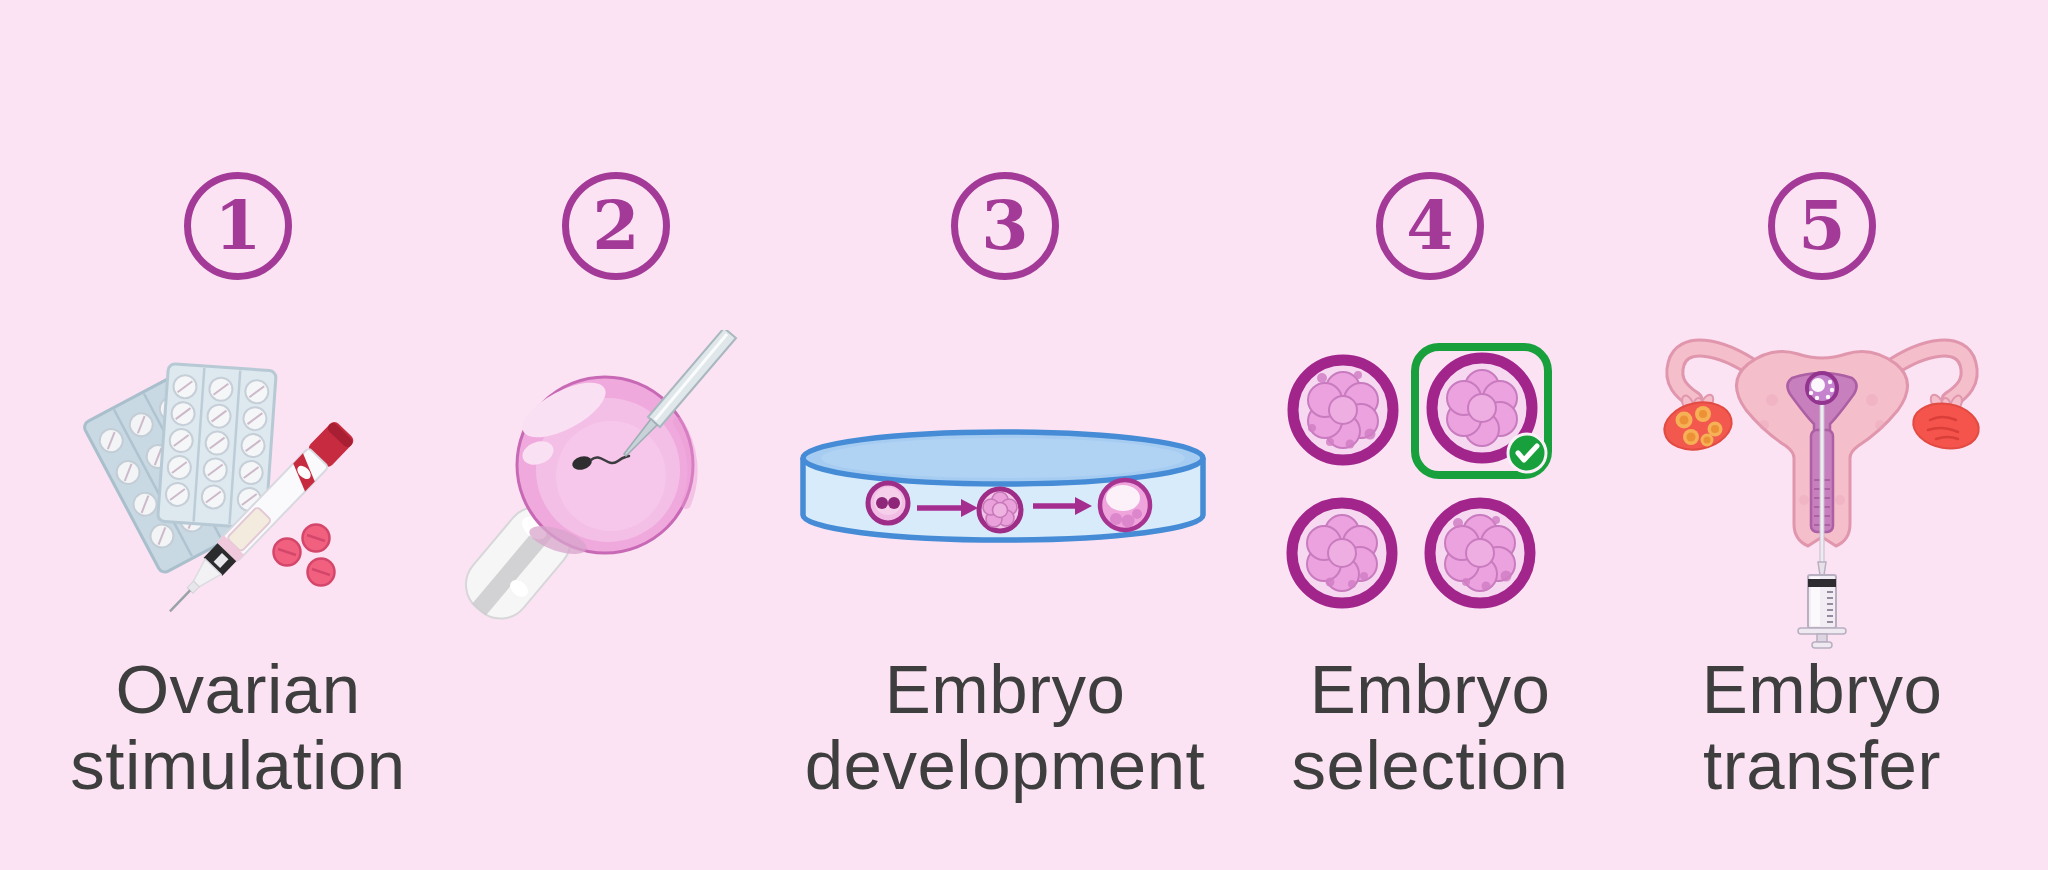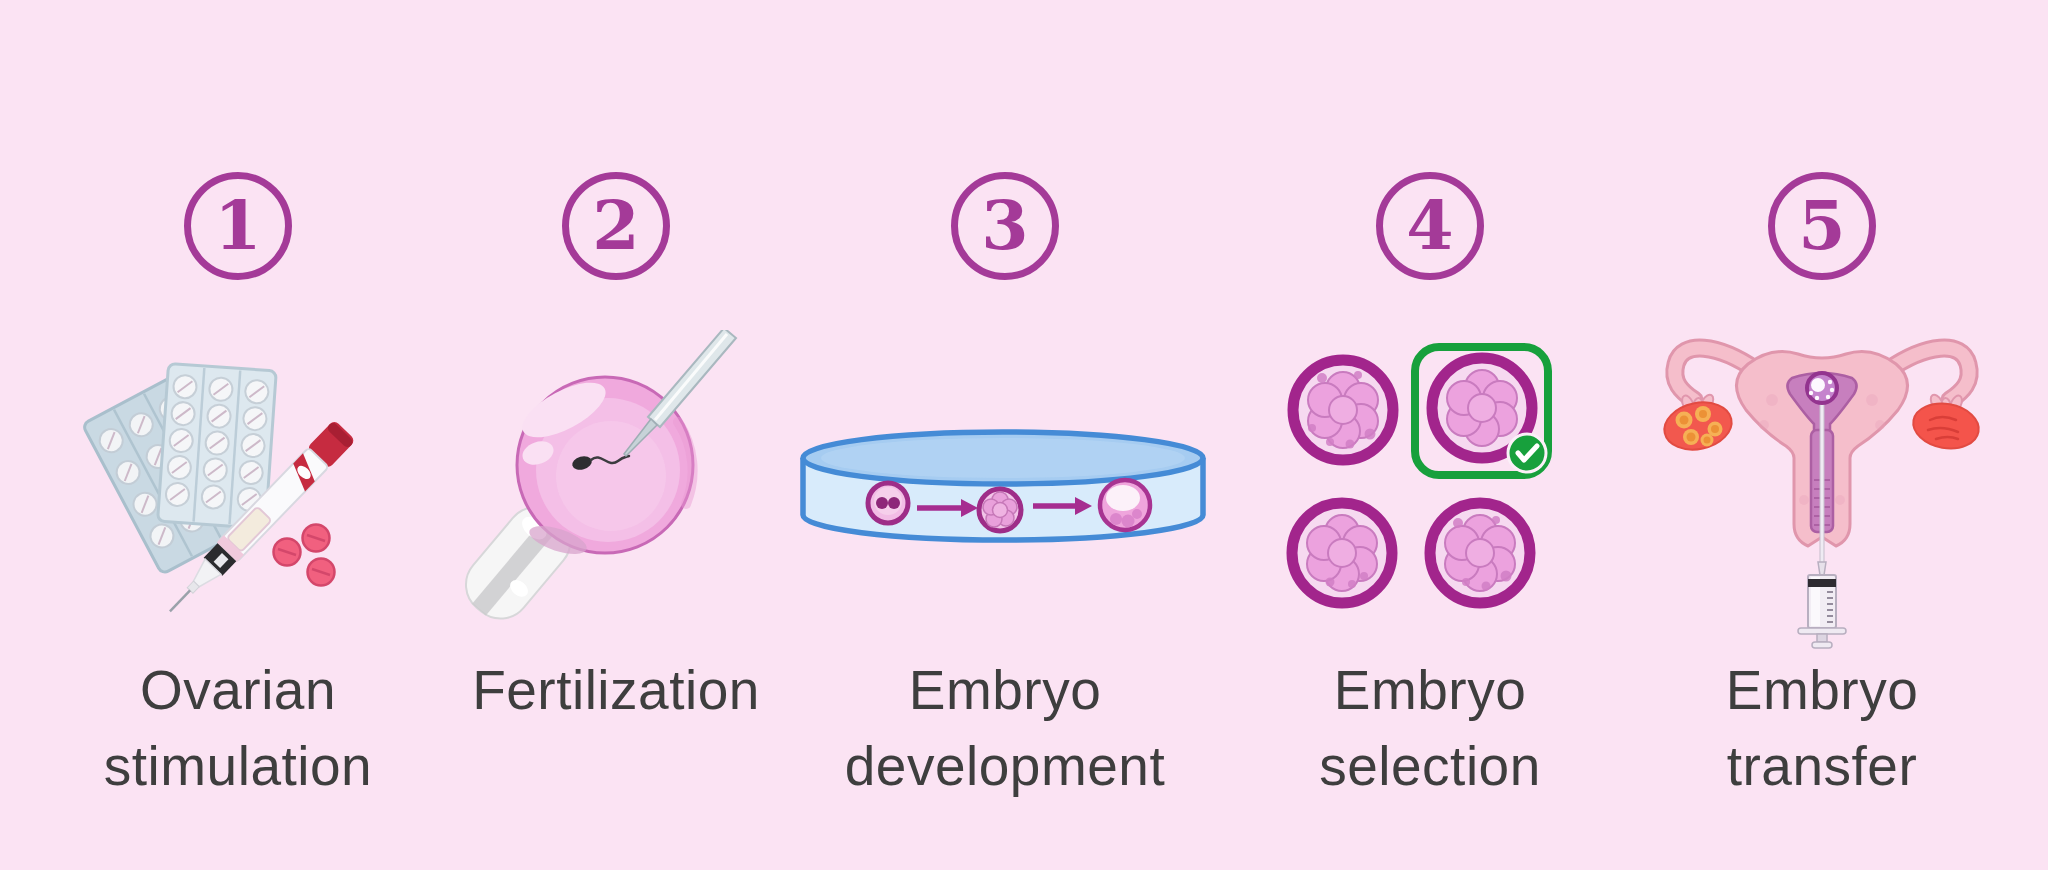--- a/index.html
+++ b/index.html
@@ -24,21 +24,21 @@
   .badge span{
     font-family:"DejaVu Serif", serif;
     font-weight:bold;font-size:68px;line-height:1;
     color:#A43A98;transform:translateY(-1px);
   }
   .illu{position:absolute;top:330px;left:50%;transform:translateX(-50%);height:335px;}
   .illu svg{display:block;}
   .label{
     position:absolute;top:652px;width:100%;
     text-align:center;white-space:pre-line;
-    font-size:55px;line-height:76px;color:#3E3E3E;
+    font-size:69px;line-height:76px;color:#3E3E3E;
     letter-spacing:0.5px;
   }
 </style>
 </head>
 <body>
 
 <div class="canvas">
 
   <section class="step step-1">
     <div class="badge">
@@ -179,21 +179,20 @@
           <path d="M145,130 C155,121 162,139 172,131 C177,127 180,127 183,126" fill="none" stroke="#3C3C40" stroke-width="2.5" stroke-linecap="round"></path>
         </g>
 
         <g>
           <polygon points="278,-2 290,8 214,97 202,87" fill="#DFE7EA" stroke="#A9B8BF" stroke-width="2"></polygon>
           <line x1="281" y1="4" x2="209" y2="90" stroke="#FFFFFF" stroke-width="3" opacity="0.85"></line>
           <polygon points="205,89 211,95 180,126 178,124" fill="#C7D3D8" stroke="#9FAEB5" stroke-width="1.5"></polygon>
         </g>
       </svg>
     </div>
-    <div class="label">Fertilization</div>
   </section>
 
   <section class="step step-3">
     <div class="badge">
       <span>3</span>
     </div>
     <div class="illu">
       <svg width="440" height="335" viewBox="0 0 440 335">
 
         <path d="M18,128 L18,185 A200,25 0 0 0 418,185 L418,128" fill="#D8EBFB" stroke="#458BD6" stroke-width="5.5" stroke-linejoin="round"></path>

